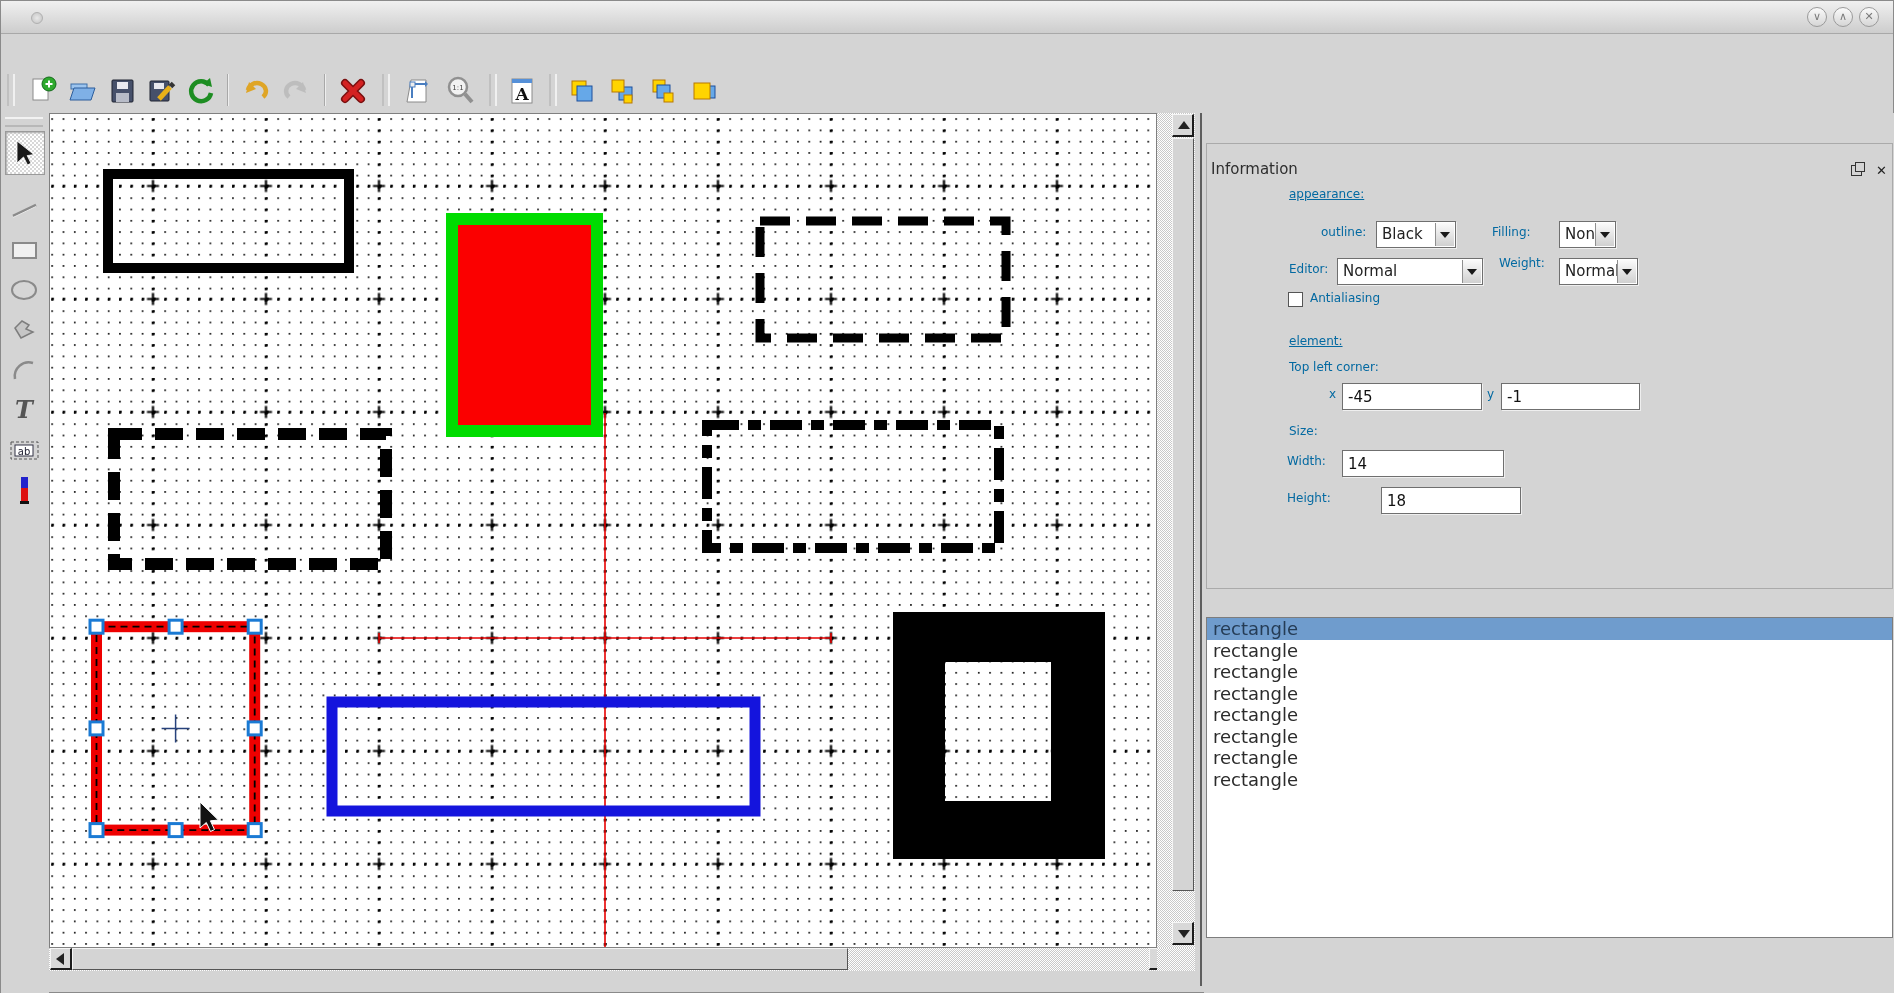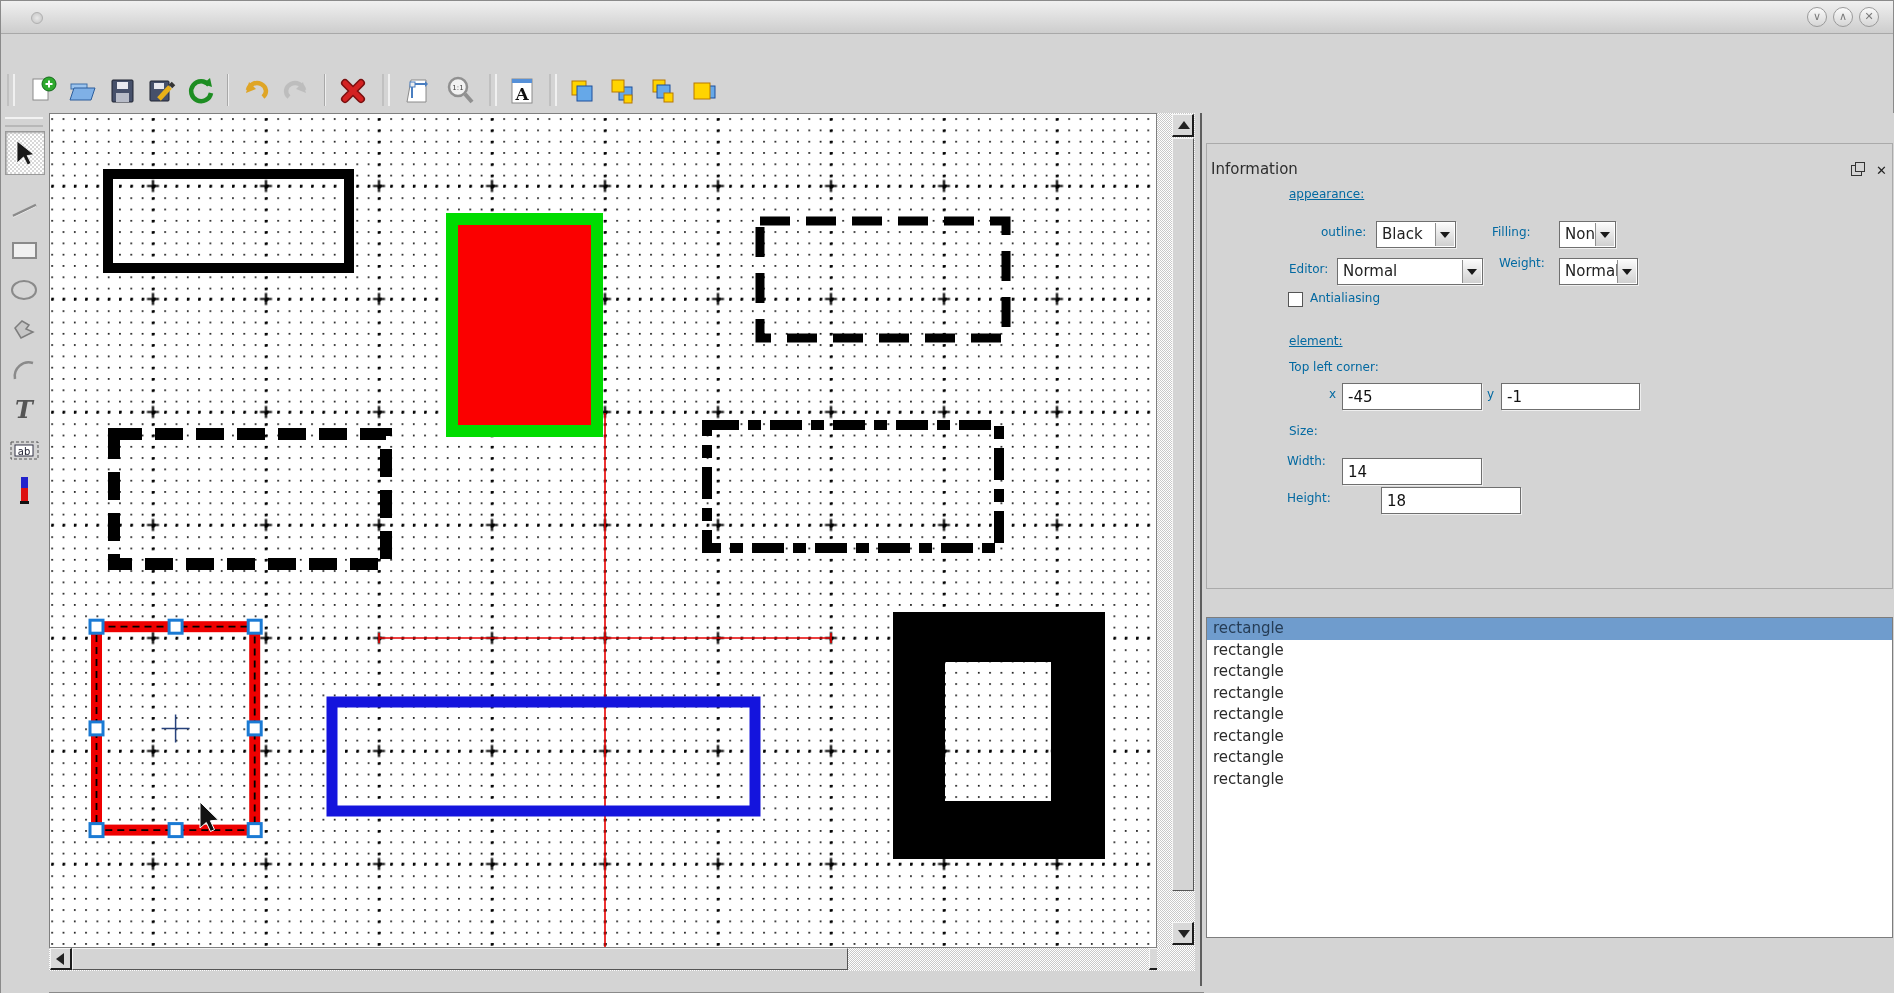--- a/index.html
+++ b/index.html
@@ -89,21 +89,21 @@
   .combo .cb-arrow { position:absolute; right:1px; top:1px; bottom:1px; width:19px;
     background:linear-gradient(#fbfbfb,#d0d0d0); border-left:1px solid #8f8f8f; }
   .combo .cb-arrow::after { content:""; position:absolute; left:4px; top:9px;
     border-left:5px solid transparent; border-right:5px solid transparent; border-top:6px solid #1a1a1a; }
   .tinput { position:absolute; height:27px; background:#fff; border:1px solid #6f6f6f;
     box-shadow:1px 1px 0 #efefef; font-size:15px; color:#111; padding:0 0 0 5px;
     font-family:"DejaVu Sans","Liberation Sans",sans-serif; }
   .checkbox { position:absolute; width:15px; height:15px; background:#fff; border:1px solid #555; }
   .parts-list { position:absolute; left:2px; width:687px; background:#ffffff;
     border:1px solid #7d7d7d; overflow:hidden; }
-  .part-row { height:21.5px; line-height:21.5px; padding-left:6px; font-size:15px; color:#2b2b2b; }
+  .part-row { height:21.5px; line-height:21.5px; padding-left:6px; font-size:18px; color:#2b2b2b; }
   .part-row.selected { background:#6f9ccd; color:#253c55; }
 </style>
 </head>
 <body>
 
 <div class="window">
 
   <div class="titlebar">
     <span class="app-dot"></span>
     <div class="winbtn min">∨</div>
@@ -385,21 +385,21 @@
       <span class="checkbox" style="left:81px; top:148px;"></span>
       <span class="lbl" style="left:103px; top:147px;">Antialiasing</span>
       <span class="lbl hdg" style="left:82px; top:190px;">element:</span>
       <span class="lbl" style="left:82px; top:216px;">Top left corner:</span>
       <span class="lbl" style="left:122px; top:243px;">x</span>
       <input class="tinput" style="left: 135px; top: 239px; width: 140px;" readonly="" value="-45">
       <span class="lbl" style="left:280px; top:243px;">y</span>
       <input class="tinput" style="left: 294px; top: 239px; width: 139px;" readonly="" value="-1">
       <span class="lbl" style="left:82px; top:280px;">Size:</span>
       <span class="lbl" style="left:80px; top:310px;">Width:</span>
-      <input class="tinput" style="left: 135px; top: 306px; width: 140px; margin-top: 8px;" readonly="" value="14">
+      <input class="tinput" style="left: 135px; top: 306px; width: 162px;" readonly="" value="14">
       <span class="lbl" style="left:80px; top:347px;">Height:</span>
       <input class="tinput" style="left: 135px; top: 343px; width: 140px; margin-left: 39px;" readonly="" value="18">
     </div>
 
     <div class="pane-title" style="top:480px;text-decoration:underline;">
       <span>Parts</span>
       <span class="pane-icons">
         <span class="float-ico"></span>
         <span class="close-ico">✕</span>
       </span>

